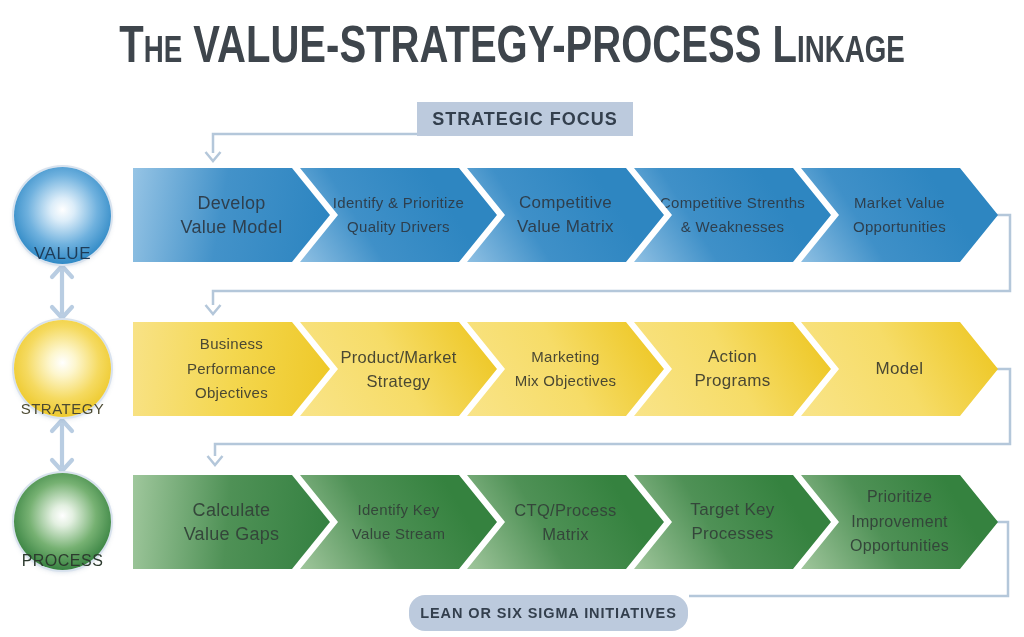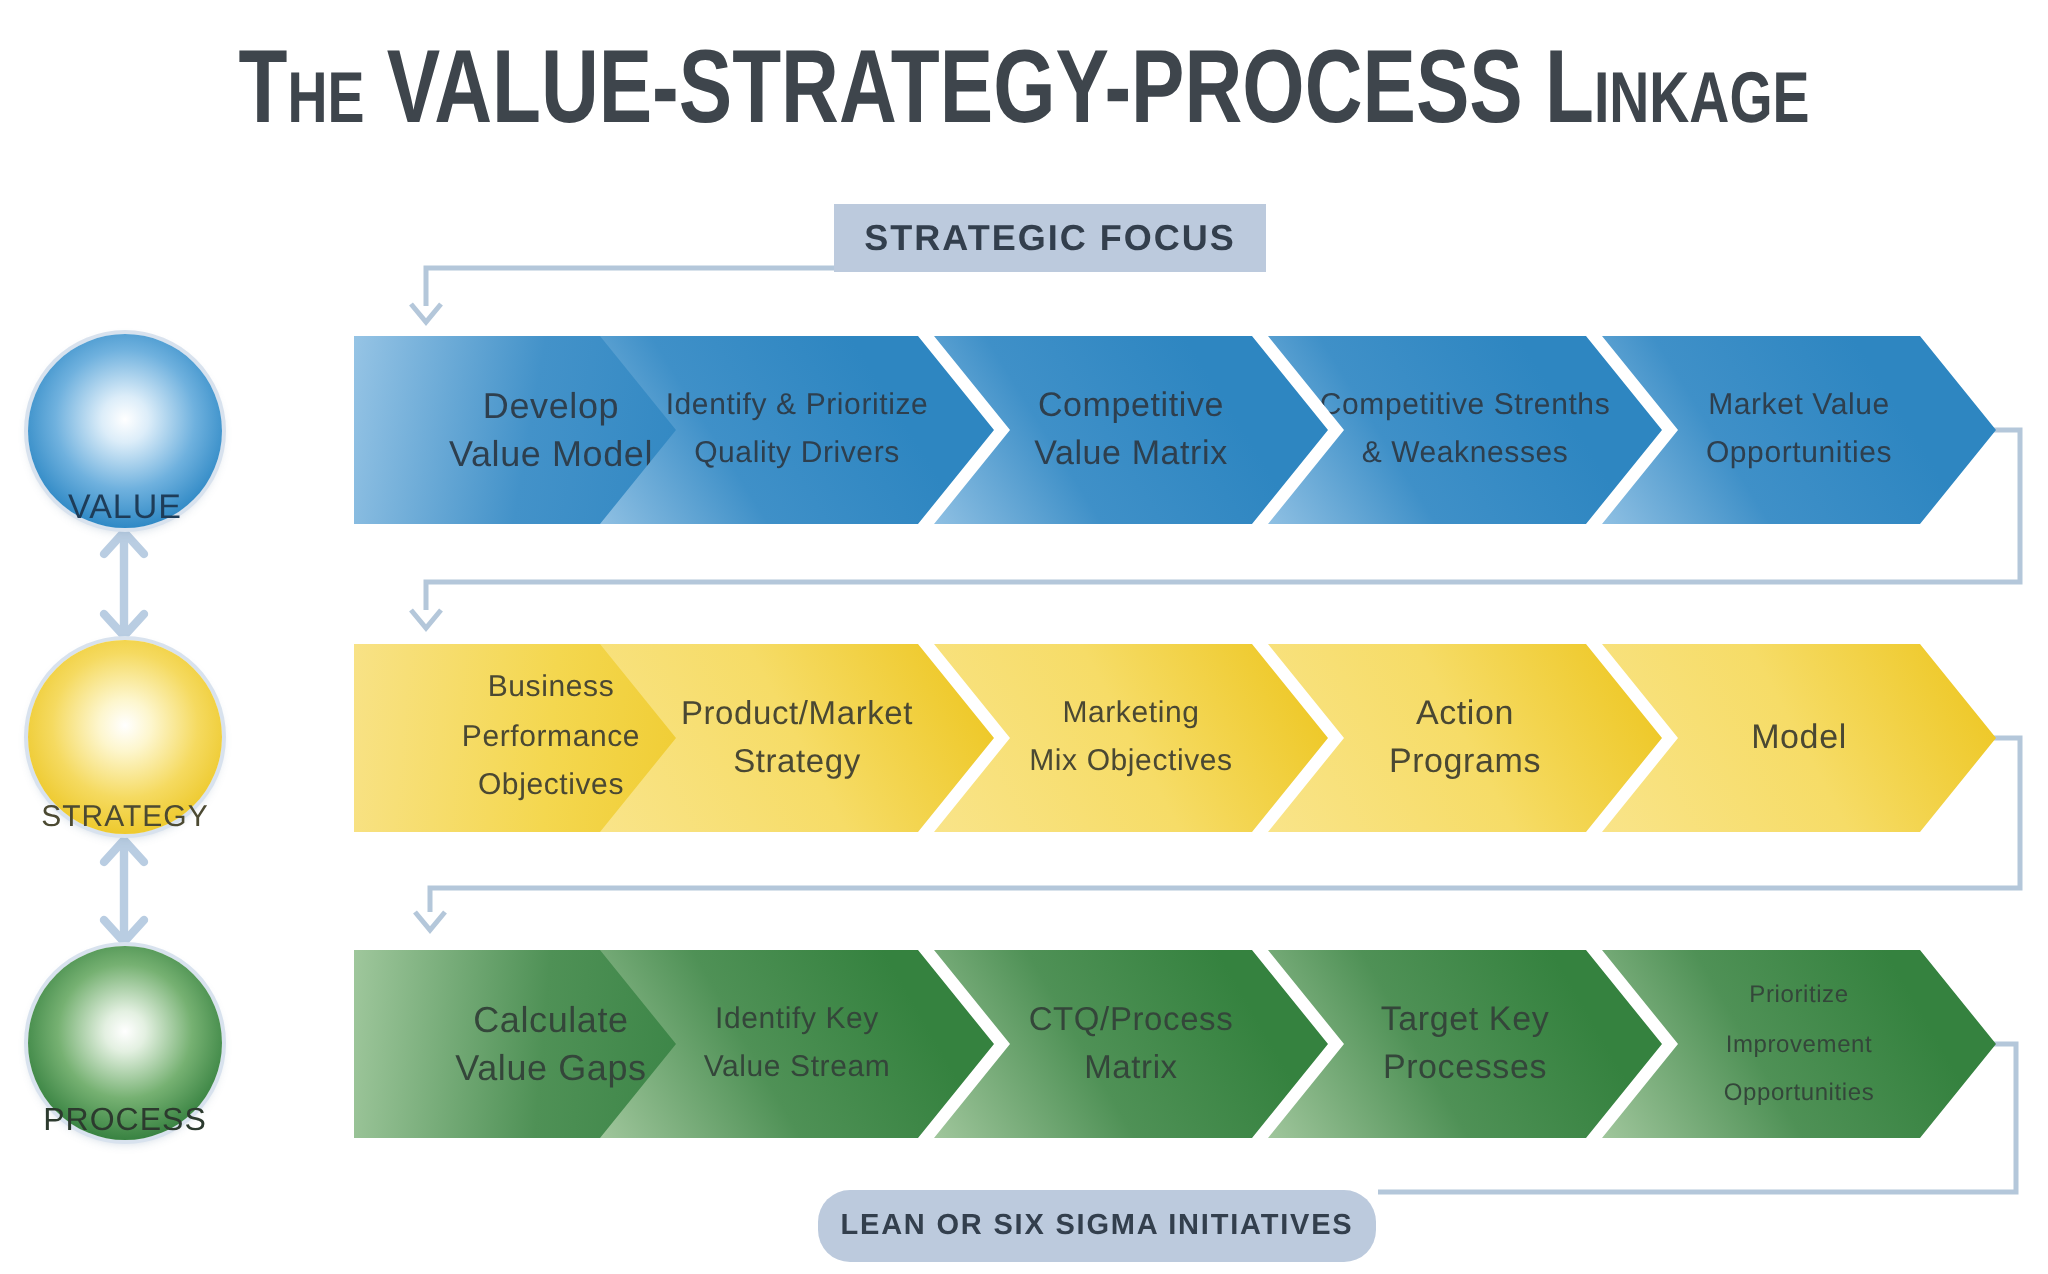--- a/index.html
+++ b/index.html
@@ -23,33 +23,33 @@
   .circle.yellow{left:14px;top:320px;
     background:radial-gradient(circle at 50% 44%, #ffffff 0%, #fdf6cd 18%, #f5da60 50%, #ecc623 80%, #e6c01d 100%);}
   .circle.yellow span{color:#4c4a32;font-size:15px;}
   .circle.green{left:14px;top:473px;
     background:radial-gradient(circle at 50% 44%, #ffffff 0%, #e3f0e1 14%, #76b172 46%, #35803f 76%, #297533 100%);}
   .circle.green span{color:#2c3a2e;font-size:16px;}
   .chev{position:absolute;width:197px;height:94px;z-index:2;box-sizing:border-box;
         display:flex;align-items:center;justify-content:center;text-align:center;
         padding:0 26px;white-space:pre;line-height:24.5px;letter-spacing:0.3px;
         clip-path:polygon(0 0, calc(100% - 38px) 0, 100% 50%, calc(100% - 38px) 100%, 0 100%, 38px 50%);}
-  .chev.first{clip-path:polygon(0 0, calc(100% - 38px) 0, 100% 50%, calc(100% - 38px) 100%, 0 100%);margin-left:44px;}
+  .chev.first{clip-path:polygon(0 0, calc(100% - 38px) 0, 100% 50%, calc(100% - 38px) 100%, 0 100%);}
   .r1{top:168px;background:linear-gradient(58deg,#8fc0e3 0%,#3f90c8 33%,#2e86c1 72%);color:#2e3f4e;}
   .r1.first{background:linear-gradient(100deg,#96c4e5 0%,#4392c9 45%,#2b84c0 100%);}
   .r2{top:322px;background:linear-gradient(62deg,#f9e489 0%,#f6dc67 50%,#eec827 92%);color:#4a4833;}
   .r2.first{background:linear-gradient(95deg,#f8e286 0%,#f4d74f 50%,#eec827 100%);}
   .r3{top:475px;background:linear-gradient(60deg,#a0c69c 0%,#4f9156 40%,#35823f 78%);color:#34463a;}
   .r3.first{background:linear-gradient(95deg,#9fc79c 0%,#4f9156 48%,#338040 100%);}
   .c0{left:133px;}
   .c1{left:300px;}
   .c2{left:467px;}
   .c3{left:634px;}
   .c4{left:801px;}
-  .s14{font-size:12px;}
+  .s14{font-size:16px;}
   .s15{font-size:15px;text-align:center;}
   .s16{font-size:16.5px;}
   .s17{font-size:17px;}
   .s18{font-size:18px;}
 </style>
 </head>
 <body>
 
 <div class="canvas">
   <h1 class="title">The VALUE-STRATEGY-PROCESS Linkage</h1>

